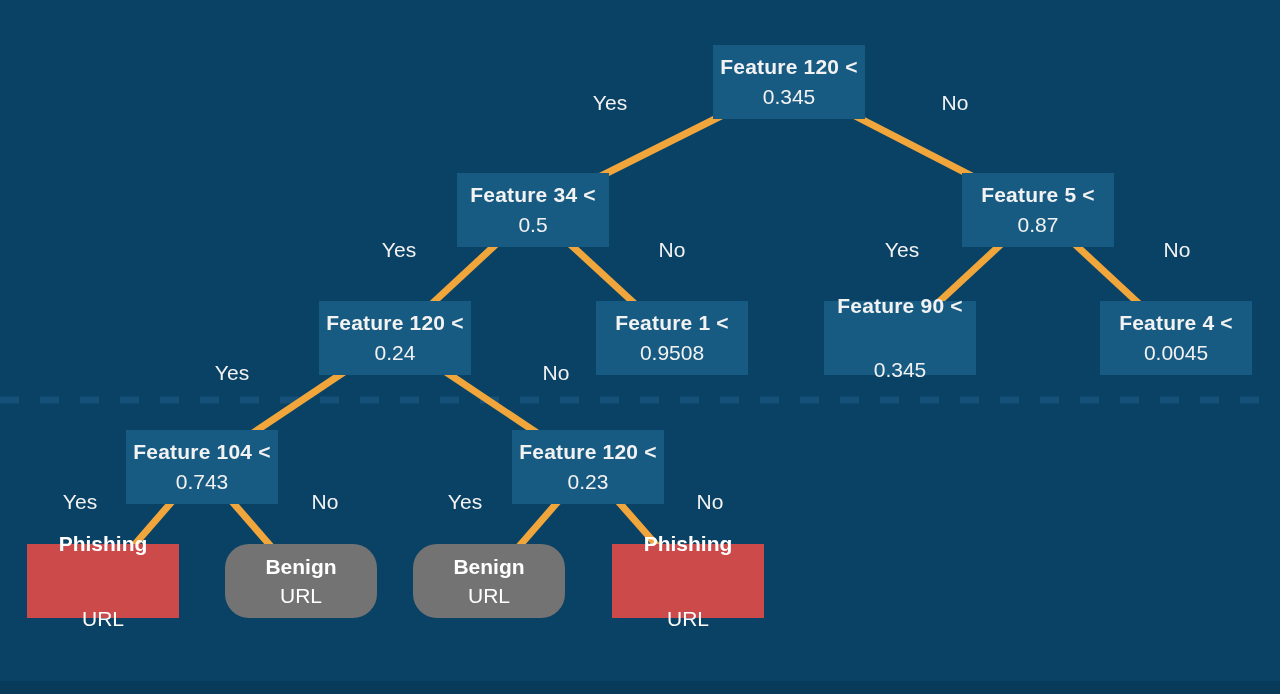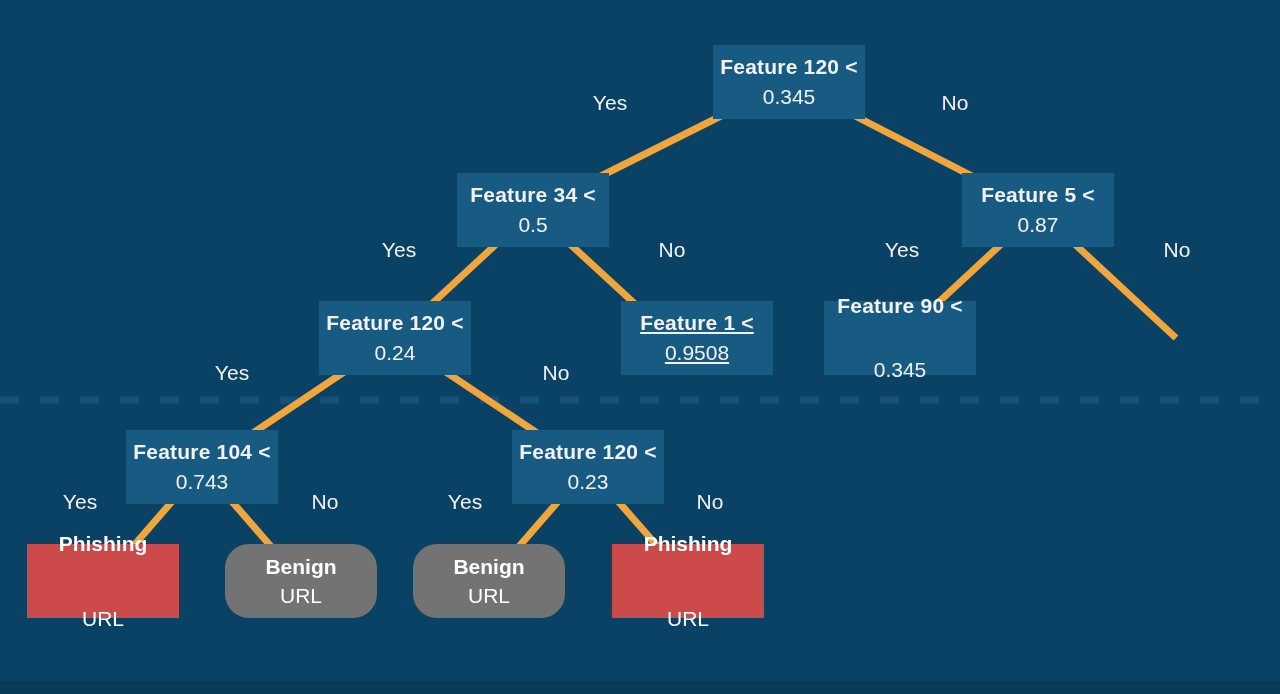--- a/index.html
+++ b/index.html
@@ -82,21 +82,21 @@
     left: 0; right: 0; bottom: 0;
     height: 13px;
     background: rgba(0, 20, 38, 0.18);
   }
 
   
   .pos-root    { left: 713px;  top: 45px;  }
   .pos-l2-left { left: 457px;  top: 173px; }
   .pos-l2-right{ left: 962px;  top: 173px; }
   .pos-l3-a    { left: 319px;  top: 301px; }
-  .pos-l3-b    { left: 621px;  top: 301px; text-decoration: underline; }
+  .pos-l3-b    { left: 596px;  top: 301px; }
   .pos-l3-c    { left: 824px;  top: 301px; gap: 34px; }
   .pos-l3-d    { left: 1100px; top: 301px; }
   .pos-l4-a    { left: 126px;  top: 430px; }
   .pos-l4-b    { left: 512px;  top: 430px; }
   .pos-leaf-a  { left: 27px;   top: 544px; }
   .pos-leaf-b  { left: 225px;  top: 544px; }
   .pos-leaf-c  { left: 413px;  top: 544px; }
   .pos-leaf-d  { left: 612px;  top: 544px; }
 
   
@@ -153,20 +153,24 @@
     <div class="node-value">0.24</div>
   </div>
   <div class="node pos-l3-b">
     <div class="node-title">Feature 1 &lt;</div>
     <div class="node-value">0.9508</div>
   </div>
   <div class="node pos-l3-c">
     <div class="node-title">Feature 90 &lt;</div>
     <div class="node-value">0.345</div>
   </div>
+  <div class="node pos-l3-d">
+    <div class="node-title">Feature 4 &lt;</div>
+    <div class="node-value">0.0045</div>
+  </div>
   <div class="node pos-l4-a">
     <div class="node-title">Feature 104 &lt;</div>
     <div class="node-value">0.743</div>
   </div>
   <div class="node pos-l4-b">
     <div class="node-title">Feature 120 &lt;</div>
     <div class="node-value">0.23</div>
   </div>
 
   <div class="leaf phishing pos-leaf-a">

